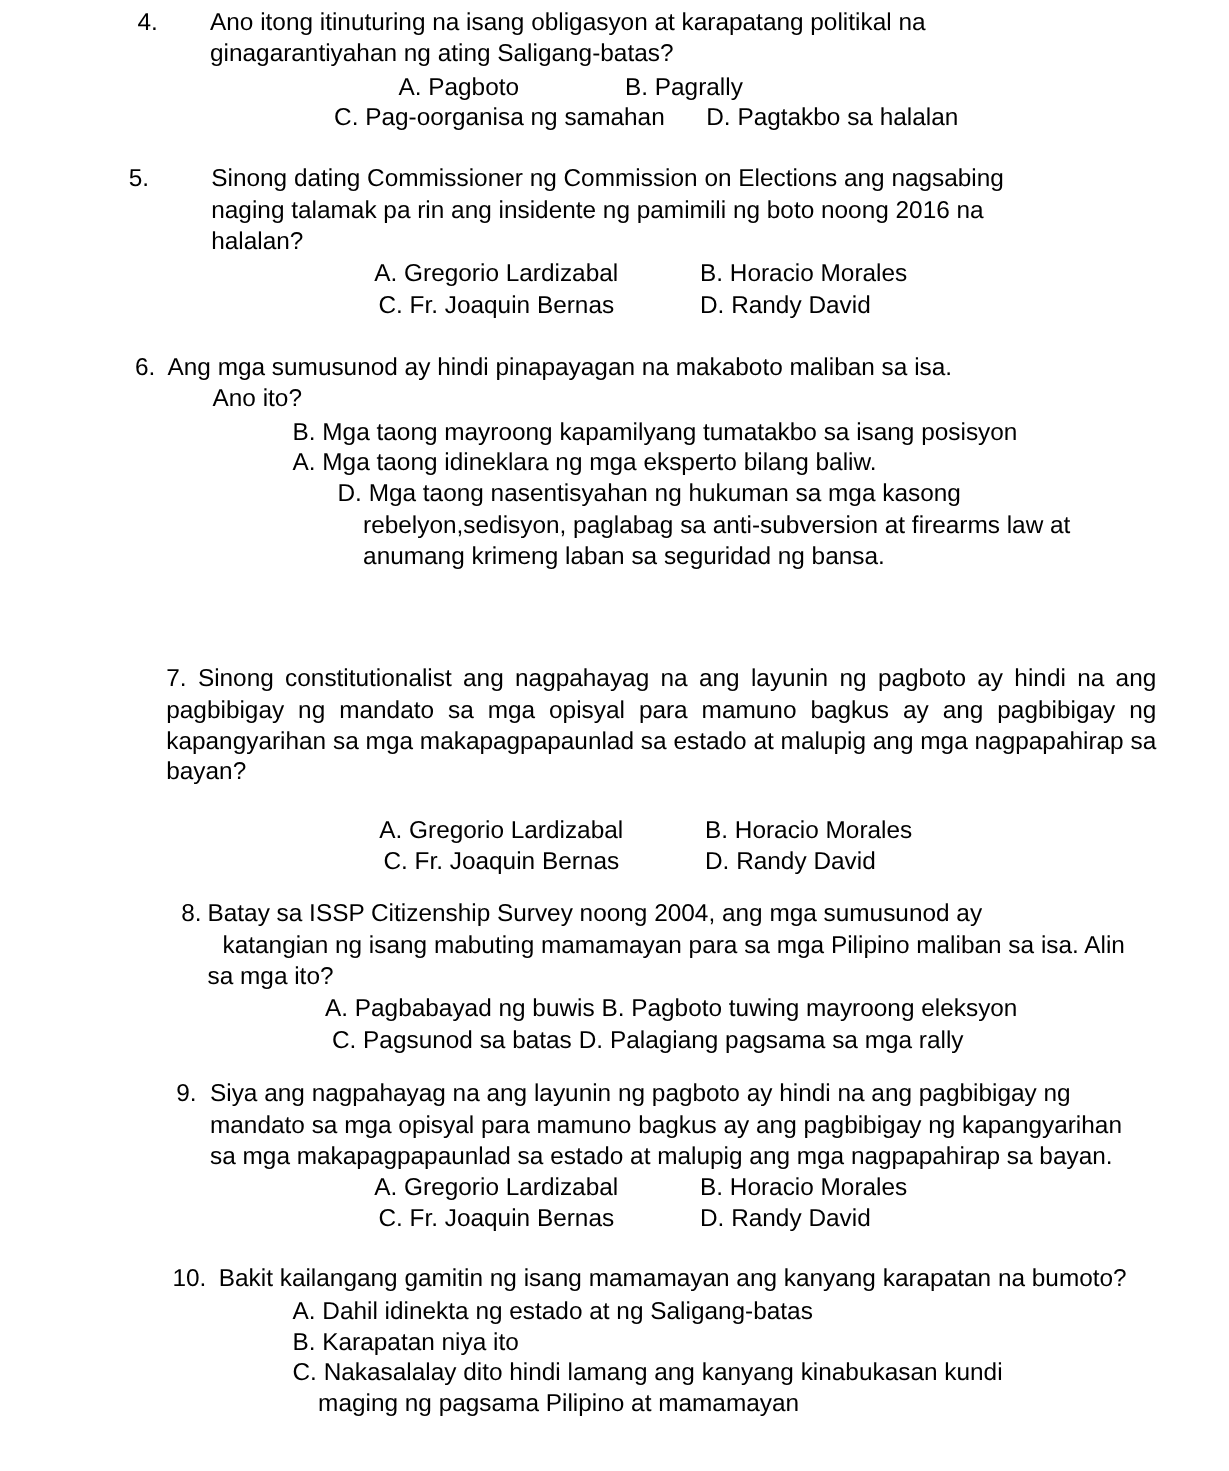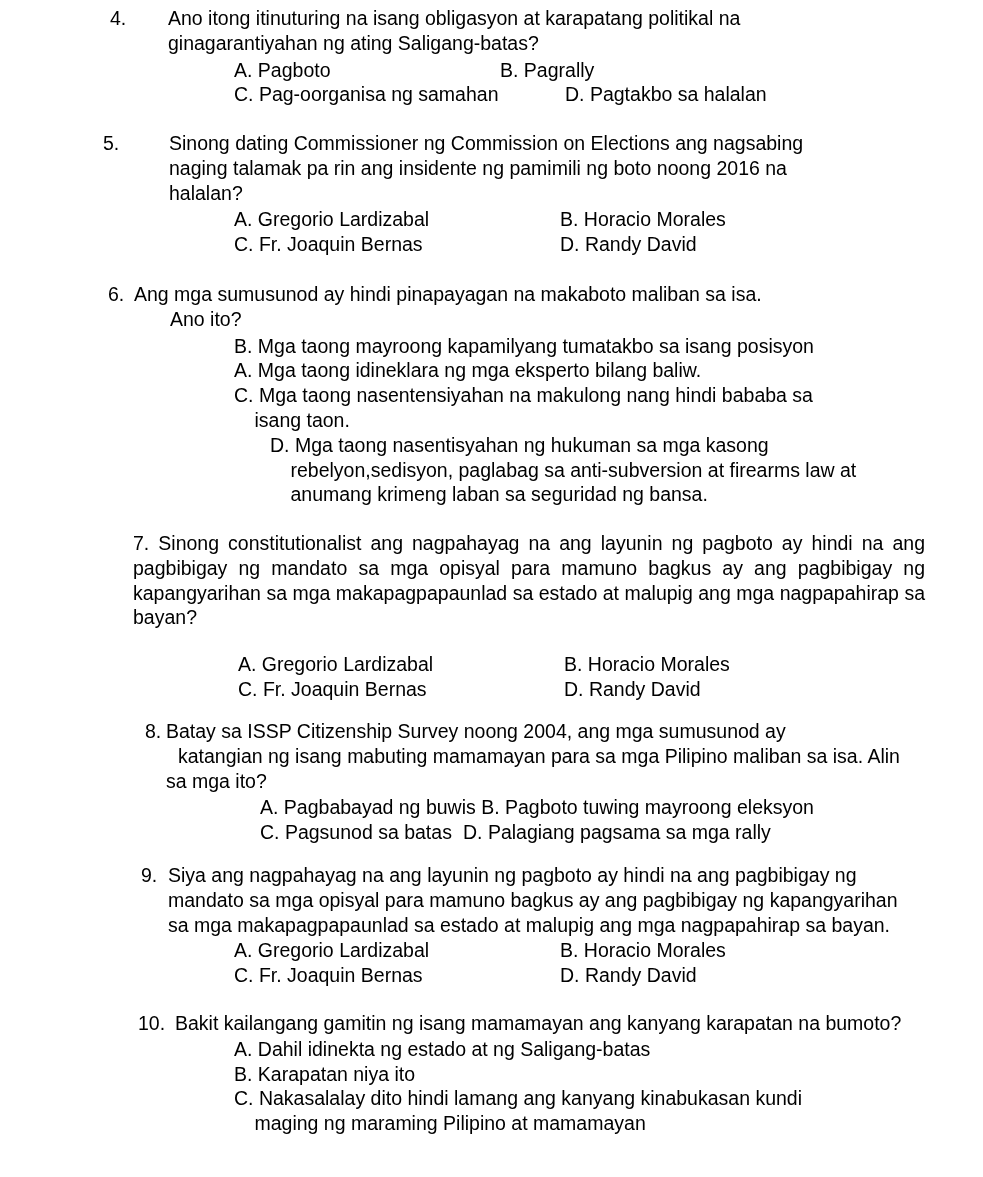--- a/index.html
+++ b/index.html
@@ -51,20 +51,21 @@
     flex: 1 1 auto;
   }
 
   
   .opt-row {
     display: flex;
     width: 100%;
   }
   .opt-col-a {
     flex: 0 0 auto;
+    text-align: center;
   }
   .opt-col-b {
     flex: 0 0 auto;
   }
 
   
   .opt-stack > div {
     padding-left: 1.05em;
     text-indent: -1.05em;
   }
@@ -156,21 +157,20 @@
 
   <div class="q" id="q6">
     <div class="numrow">
       <span class="num">6.</span>
       <span class="numtext q-line">Ang mga sumusunod ay hindi pinapayagan na makaboto maliban sa isa.</span>
     </div>
     <div class="q-line sub">Ano ito?</div>
     <div class="opts opt-stack">
       <div style="width:610px;">B. Mga taong mayroong kapamilyang tumatakbo sa isang posisyon</div>
       <div style="width:610px;">A. Mga taong idineklara ng mga eksperto bilang baliw.</div>
-      <div style="width:600px;">C. Mga taong nasentensiyahan na makulong nang hindi bababa sa isang taon.</div>
       <div style="width:600px;margin-left:36px;">D. Mga taong nasentisyahan ng hukuman sa mga kasong rebelyon,sedisyon, paglabag sa anti-subversion at firearms law at anumang krimeng laban sa seguridad ng bansa.</div>
     </div>
   </div>
 
   <div class="q" id="q7">
     <div class="q-body justified">7.  Sinong constitutionalist ang nagpahayag na ang layunin ng pagboto ay hindi na ang pagbibigay ng mandato sa mga opisyal para mamuno bagkus ay ang pagbibigay ng kapangyarihan sa mga makapagpapaunlad sa estado at malupig ang mga nagpapahirap sa bayan?</div>
     <div class="opts">
       <div class="opt-row r1">
         <span class="opt-col-a">A. Gregorio Lardizabal</span>
         <span class="opt-col-b">B. Horacio Morales</span>
@@ -218,17 +218,17 @@
   </div>
 
   <div class="q" id="q10">
     <div class="numrow">
       <span class="num">10.</span>
       <span class="numtext q-line">Bakit kailangang gamitin ng isang mamamayan ang kanyang karapatan na bumoto?</span>
     </div>
     <div class="opts opt-stack">
       <div style="width:620px;">A. Dahil idinekta ng estado at ng Saligang-batas</div>
       <div style="width:620px;">B. Karapatan niya ito</div>
-      <div style="width:576px;">C. Nakasalalay dito hindi lamang ang kanyang kinabukasan kundi maging ng maraming Pilipino at mamamayan</div>
+      <div style="width:576px;">C. Nakasalalay dito hindi lamang ang kanyang kinabukasan kundi maging ng pagsama Pilipino at mamamayan</div>
     </div>
   </div>
 
 </div>
 
 </body></html>

